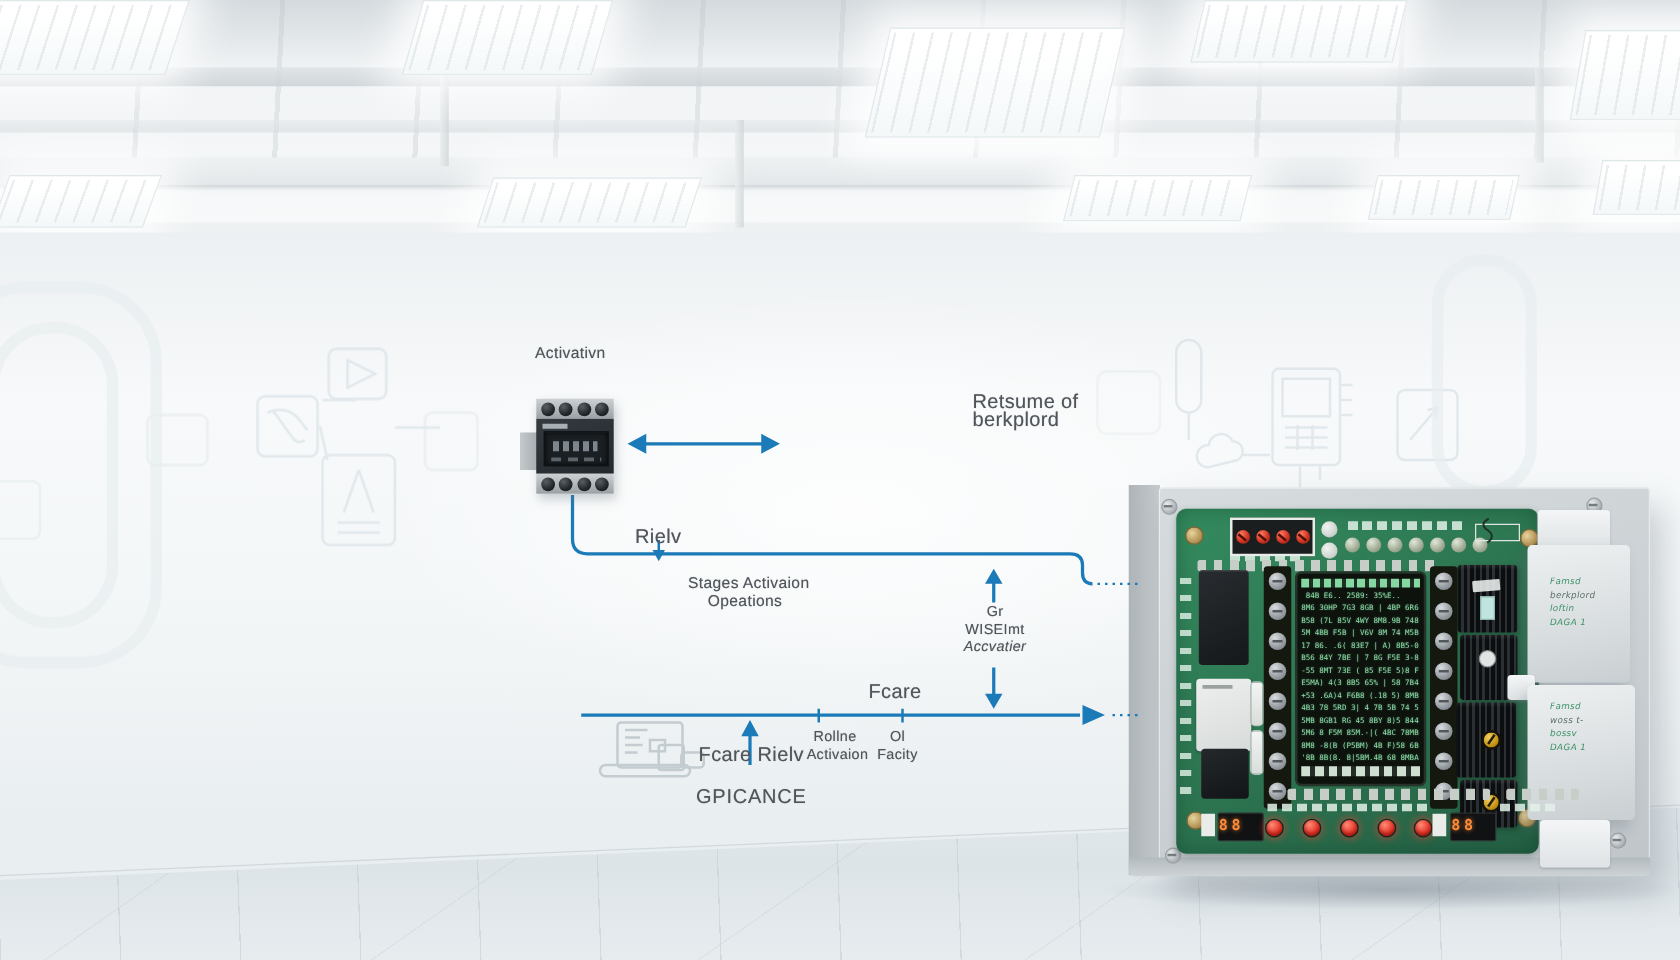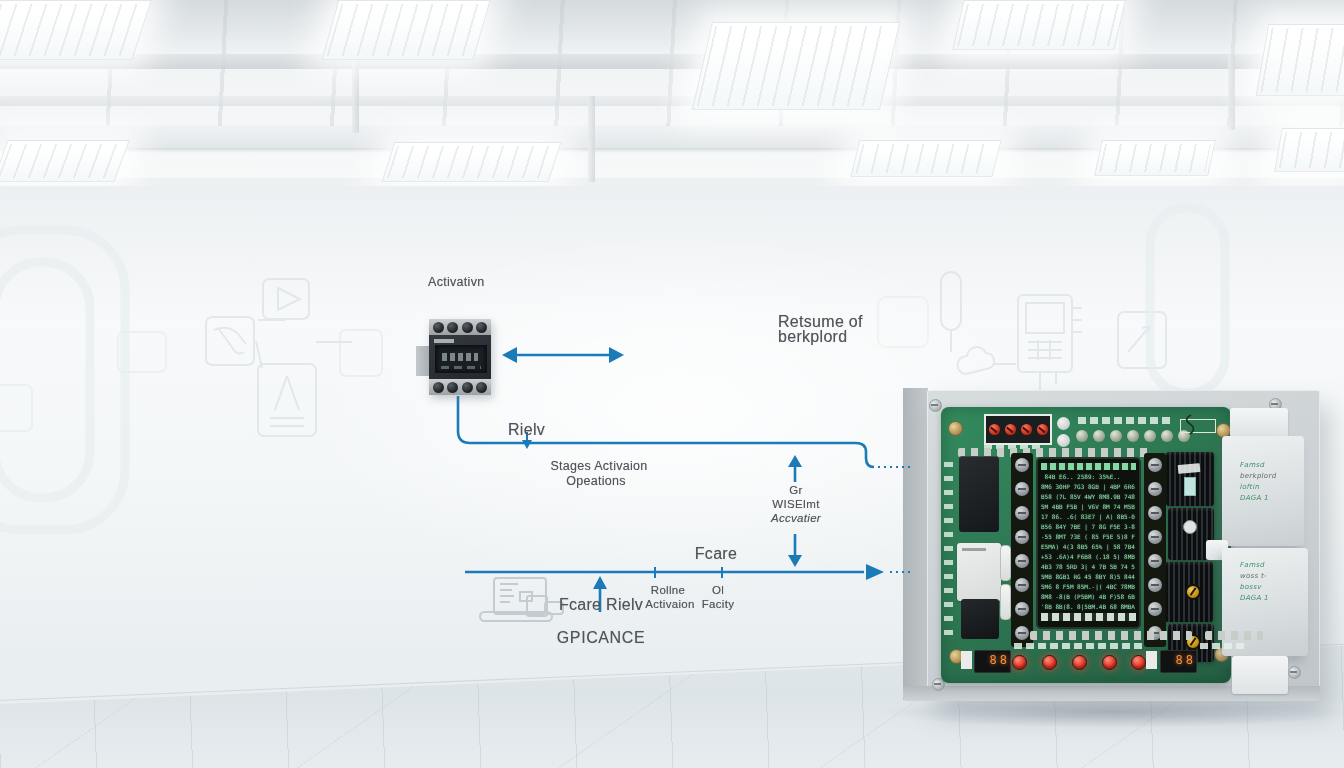--- a/index.html
+++ b/index.html
@@ -118,22 +118,22 @@
   .dial-w{position:absolute;width:12px;height:12px;border-radius:50%;background:#e0e4e3;border:1px solid #8d9492;}
   .chip-teal{position:absolute;left:1184px;top:477px;width:10px;height:17px;background:#c0e4df;border:1px solid #8fb8b2;}
   .module{position:absolute;border-radius:4px;background:linear-gradient(170deg,#edf0f1,#d5dadc 70%,#c9cfd2);
           box-shadow:-4px 6px 10px rgba(100,110,122,.28);}
   .mod-cap{position:absolute;border-radius:3px;background:linear-gradient(180deg,#f3f5f6,#dfe3e5);
            box-shadow:0 1px 2px rgba(120,130,138,.4);}
   .mod-txt{position:absolute;font-family:"DejaVu Sans",sans-serif;font-style:italic;font-size:7px;
            line-height:11px;color:#3d9266;letter-spacing:.3px;}
   .mod-txt div:nth-child(2){color:#5c6f66;}
   .seg{position:absolute;width:35px;height:21px;background:#101213;border:1px solid #2b2f31;border-radius:2px;
-       color:#ff8c3a;font-family:"DejaVu Sans Mono",monospace;font-size:12px;line-height:19px;text-align:right;
-       letter-spacing:3px;text-shadow:0 0 4px rgba(255,140,50,.8);}
+       color:#ff8c3a;font-family:"DejaVu Sans Mono",monospace;font-size:12px;line-height:19px;text-align:left;
+       letter-spacing:3px;text-shadow:0 0 4px rgba(255,140,50,.8);font-weight:bold;}
   .led{position:absolute;width:13px;height:13px;border-radius:50%;border:1.5px solid #1d221f;
        background:radial-gradient(circle at 35% 30%,#ff8b77,#e73a2a 55%,#b01f13);
        box-shadow:0 0 7px rgba(232,64,44,.85), inset 0 -2px 3px rgba(110,0,0,.5);}
   .wtab{position:absolute;background:#e9ece9;}
   svg{position:absolute;left:0;top:0;}
 </style>
 </head>
 <body>
 
 <div id="scene">

